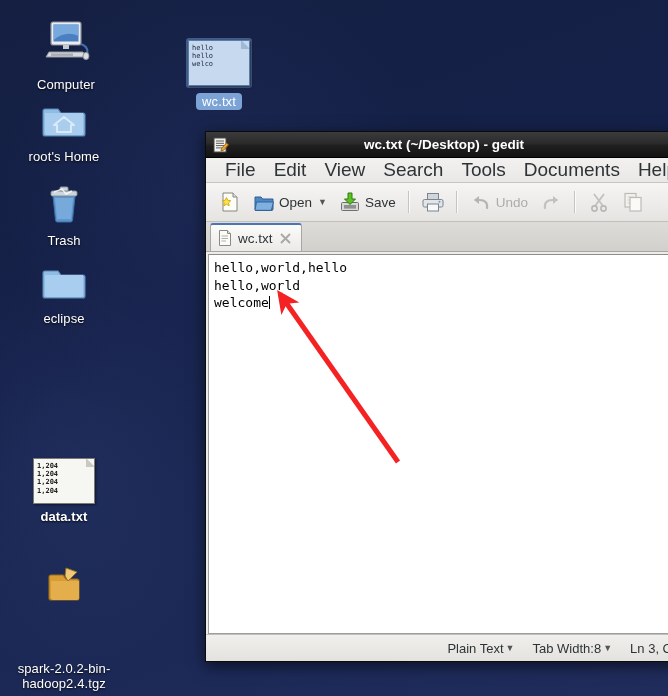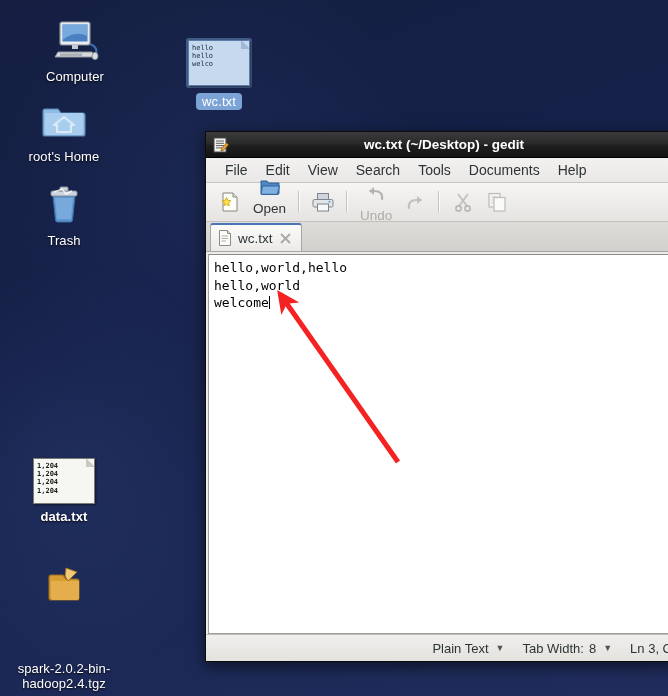--- a/index.html
+++ b/index.html
@@ -125,21 +125,21 @@
     background: linear-gradient(180deg,#f2f1f0 0%, #e9e8e6 100%);
     border-bottom: 1px solid #c7c5c1;
     display: flex;
     align-items: center;
     padding-left: 10px;
     flex: 0 0 auto;
   }
   .menubar .mi {
     padding: 2px 9px;
     color: #2e3436;
-    font-size: 14px;
+    font-size: 19px;
     cursor: default;
   }
 
   .toolbar {
     height: 38px;
     background: linear-gradient(180deg,#f6f5f4 0%, #e6e4e1 100%);
     border-bottom: 1px solid #c2c0bc;
     display: flex;
     align-items: center;
     padding-left: 8px;
@@ -148,21 +148,20 @@
   }
   .tb-item {
     display: flex;
     align-items: center;
     gap: 4px;
     padding: 3px 5px;
     border-radius: 3px;
     color: #2e3436;
     font-size: 13.5px;
     white-space: nowrap;
-    flex-direction: column;
   }
   .tb-item.disabled { color: #aeaca8; justify-content: flex-end; }
   .tb-sep {
     width: 1px; height: 22px;
     background: #c6c4c0;
     margin: 0 5px;
     border-right: 1px solid #fbfbfa;
   }
   .tb-ico { width: 22px; height: 22px; display:block; }
   .caret { font-size: 9px; color:#555; margin-left:2px; }
@@ -222,36 +221,36 @@
     border-top: 1px solid #c0bebb;
     display: flex;
     align-items: center;
     justify-content: flex-end;
     gap: 18px;
     padding-right: 10px;
     color: #2e3436;
     font-size: 13px;
     flex: 0 0 auto;
   }
-  .sb-item { display: flex; align-items: center; gap: 5px; white-space: nowrap; }
+  .sb-item { display: flex; align-items: center; white-space: nowrap; }
 
   
   #annot {
     position: absolute;
     left: 0; top: 0;
     width: 668px; height: 696px;
     pointer-events: none;
   }
 </style>
 </head>
 <body>
 
 <div id="desktop">
 
-  <div class="desk-icon" style="left:13px; top:16px;">
+  <div class="desk-icon" style="left:4px; top:16px;gap:8px;">
     <svg class="glyph" viewBox="0 0 48 48">
       <rect x="9" y="6" width="30" height="23" rx="2" fill="#e9edf2" stroke="#8a9099" stroke-width="1.2"></rect>
       <rect x="11.5" y="8.5" width="25" height="17" fill="#4a7fc1"></rect>
       <path d="M11.5 8.5 L36.5 8.5 L36.5 20 Q24 14 11.5 24 Z" fill="#7fb0e0" opacity="0.85"></path>
       <rect x="21" y="29" width="6" height="4" fill="#c6cad0"></rect>
       <path d="M7 36 L41 36 L44 41 L4 41 Z" fill="#d7dade" stroke="#91959b" stroke-width="1"></path>
       <rect x="9" y="37.5" width="22" height="2.4" fill="#a9adb3"></rect>
       <path d="M39 28 q8 3 6 10" stroke="#3f6fae" stroke-width="2" fill="none"></path>
       <ellipse cx="44" cy="40" rx="3" ry="3.6" fill="#d9dce0" stroke="#8f9399"></ellipse>
     </svg>
@@ -271,20 +270,27 @@
 
   <div class="desk-icon" style="left:2px; top:96px;">
     <svg class="glyph" viewBox="0 0 48 48">
       <path d="M5 13 h13 l3 4 h22 a2 2 0 0 1 2 2 v19 a2 2 0 0 1 -2 2 h-38 a2 2 0 0 1 -2 -2 v-23 a2 2 0 0 1 2 -2 z" fill="#8fbce4" stroke="#5b87b5" stroke-width="1.1"></path>
       <path d="M5 17 h38 v20 a2 2 0 0 1 -2 2 h-34 a2 2 0 0 1 -2 -2 z" fill="#a8cdee"></path>
       <path d="M24 21 L34 29 h-3 v7 h-14 v-7 h-3 z" fill="none" stroke="#dce9f6" stroke-width="2.2" stroke-linejoin="round"></path>
     </svg>
     <div class="caption">root's Home</div>
   </div>
 
+  <div class="desk-icon" style="left:2px; top:258px;">
+    <svg class="glyph" viewBox="0 0 48 48">
+      <path d="M5 13 h13 l3 4 h22 a2 2 0 0 1 2 2 v19 a2 2 0 0 1 -2 2 h-38 a2 2 0 0 1 -2 -2 v-23 a2 2 0 0 1 2 -2 z" fill="#8fbce4" stroke="#5b87b5" stroke-width="1.1"></path>
+      <path d="M5 17 h38 v20 a2 2 0 0 1 -2 2 h-34 a2 2 0 0 1 -2 -2 z" fill="#a8cdee"></path>
+    </svg>
+    <div class="caption">eclipse</div>
+  </div>
 
 
   <div class="desk-icon" style="left:2px; top:458px;font-weight:bold;">
     <div class="thumbwrap">
       <div class="txtthumb">
         <div>1,204</div>
         <div>1,204</div>
         <div>1,204</div>
         <div>1,204</div>
       </div>
@@ -350,20 +356,28 @@
 
       <div class="tb-item">
         <svg class="tb-ico" viewBox="0 0 22 22">
           <path d="M2 6 h6 l1.6 2 h10.4 v10 a1.5 1.5 0 0 1 -1.5 1.5 h-15 a1.5 1.5 0 0 1 -1.5 -1.5 z" fill="#4f87c4" stroke="#2e5f96" stroke-width="1"></path>
           <path d="M3.5 11 h17 l-2.2 8.3 h-16.3 z" fill="#7fb0e0" stroke="#2e5f96" stroke-width="0.9"></path>
         </svg>
         <span>Open</span>
         <span class="caret">▼</span>
       </div>
 
+      <div class="tb-item">
+        <svg class="tb-ico" viewBox="0 0 22 22">
+          <rect x="2.5" y="11.5" width="17" height="8" rx="1" fill="#d7d9d6" stroke="#6f716e" stroke-width="1"></rect>
+          <rect x="5" y="14" width="12" height="3.6" fill="#8f918e"></rect>
+          <path d="M9 2 h4 v6 h3.5 L11 13.5 L5.5 8 H9 z" fill="#5fc124" stroke="#2f7a10" stroke-width="1" stroke-linejoin="round"></path>
+        </svg>
+        <span>Save</span>
+      </div>
 
       <div class="tb-sep"></div>
 
       <div class="tb-item">
         <svg class="tb-ico" viewBox="0 0 22 22">
           <rect x="5.5" y="2.5" width="11" height="6" fill="#cfd6dd" stroke="#7d848b" stroke-width="1"></rect>
           <path d="M2.5 8.5 h17 a1.5 1.5 0 0 1 1.5 1.5 v4.5 a1.5 1.5 0 0 1 -1.5 1.5 h-17 a1.5 1.5 0 0 1 -1.5 -1.5 v-4.5 a1.5 1.5 0 0 1 1.5 -1.5 z" fill="#e3e6e9" stroke="#7d848b" stroke-width="1"></path>
           <rect x="5.5" y="13" width="11" height="7" fill="#f7f8f9" stroke="#7d848b" stroke-width="1"></rect>
           <circle cx="17.5" cy="10.8" r="1" fill="#5a9ddb"></circle>
         </svg>

